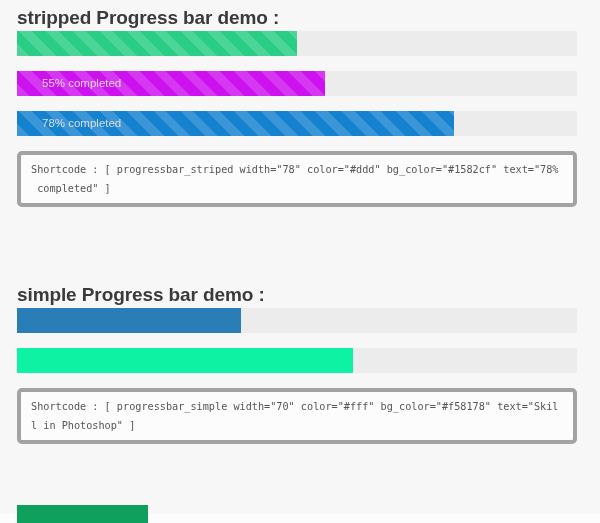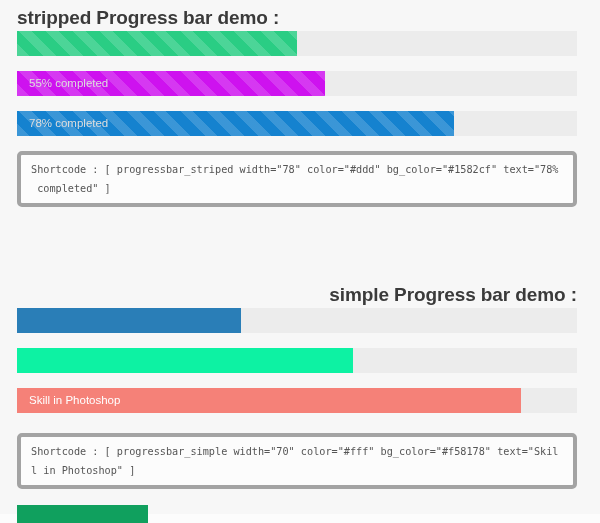--- a/index.html
+++ b/index.html
@@ -16,21 +16,21 @@
   .section-heading {
     margin: 0;
     padding-top: 10px;
     margin-bottom: 6px;
     font-size: 19px;
     line-height: 15px;
     font-weight: bold;
     color: #3a3a3a;
     letter-spacing: -0.1px;
   }
-  .section-heading.second { padding-top: 80px; text-align: right; }
+  .section-heading.second { padding-top: 80px; }
 
   .track {
     width: 560px; height: 25px;
     background: #ececec;
     margin-bottom: 15px;
     position: relative;
   }
   .fill {
     height: 25px;
     position: relative;
@@ -40,21 +40,21 @@
       45deg,
       rgba(255,255,255,0.16) 0,
       rgba(255,255,255,0.16) 9px,
       transparent 9px,
       transparent 19px
     );
   }
   .bar-label {
     display: block;
     line-height: 25px;
-    padding-left: 12px;
+    padding-left: 25px;
     font-size: 11.5px;
     white-space: nowrap;
     overflow: hidden;
   }
   .track.last-of-group { margin-bottom: 20px; }
 
   .shortcode-box {
     box-sizing: border-box;
     width: 560px;
     background: #fcfcfc;
@@ -115,25 +115,20 @@
     <h3 class="section-heading second">simple Progress bar demo :</h3>
 
     <div class="track" style="background-color: rgb(236, 236, 236);">
       <div class="fill" style="width: 40%; background-color: rgb(42, 126, 183);"></div>
     </div>
 
     <div class="track" style="background-color: rgb(236, 236, 236);">
       <div class="fill" style="width: 60%; background-color: rgb(13, 242, 163);"></div>
     </div>
 
-    <div class="track last-of-group" style="background-color: rgb(236, 236, 236);">
-      <div class="fill" style="width: 90%; background-color: rgb(245, 129, 120);">
-        <span class="bar-label" style="color: rgb(255, 255, 255);">Skill in Photoshop</span>
-      </div>
-    </div>
 
     <div class="shortcode-box">
       <div class="shortcode-line">Shortcode : [ progressbar_simple width="70" color="#fff" bg_color="#f58178" text="Skil</div>
       <div class="shortcode-line">l in Photoshop" ]</div>
     </div>
 
   </div>
 
   <div class="footer-strip"></div>
   <div class="partial-bar" style="background-color: rgb(16, 160, 94);"></div>

